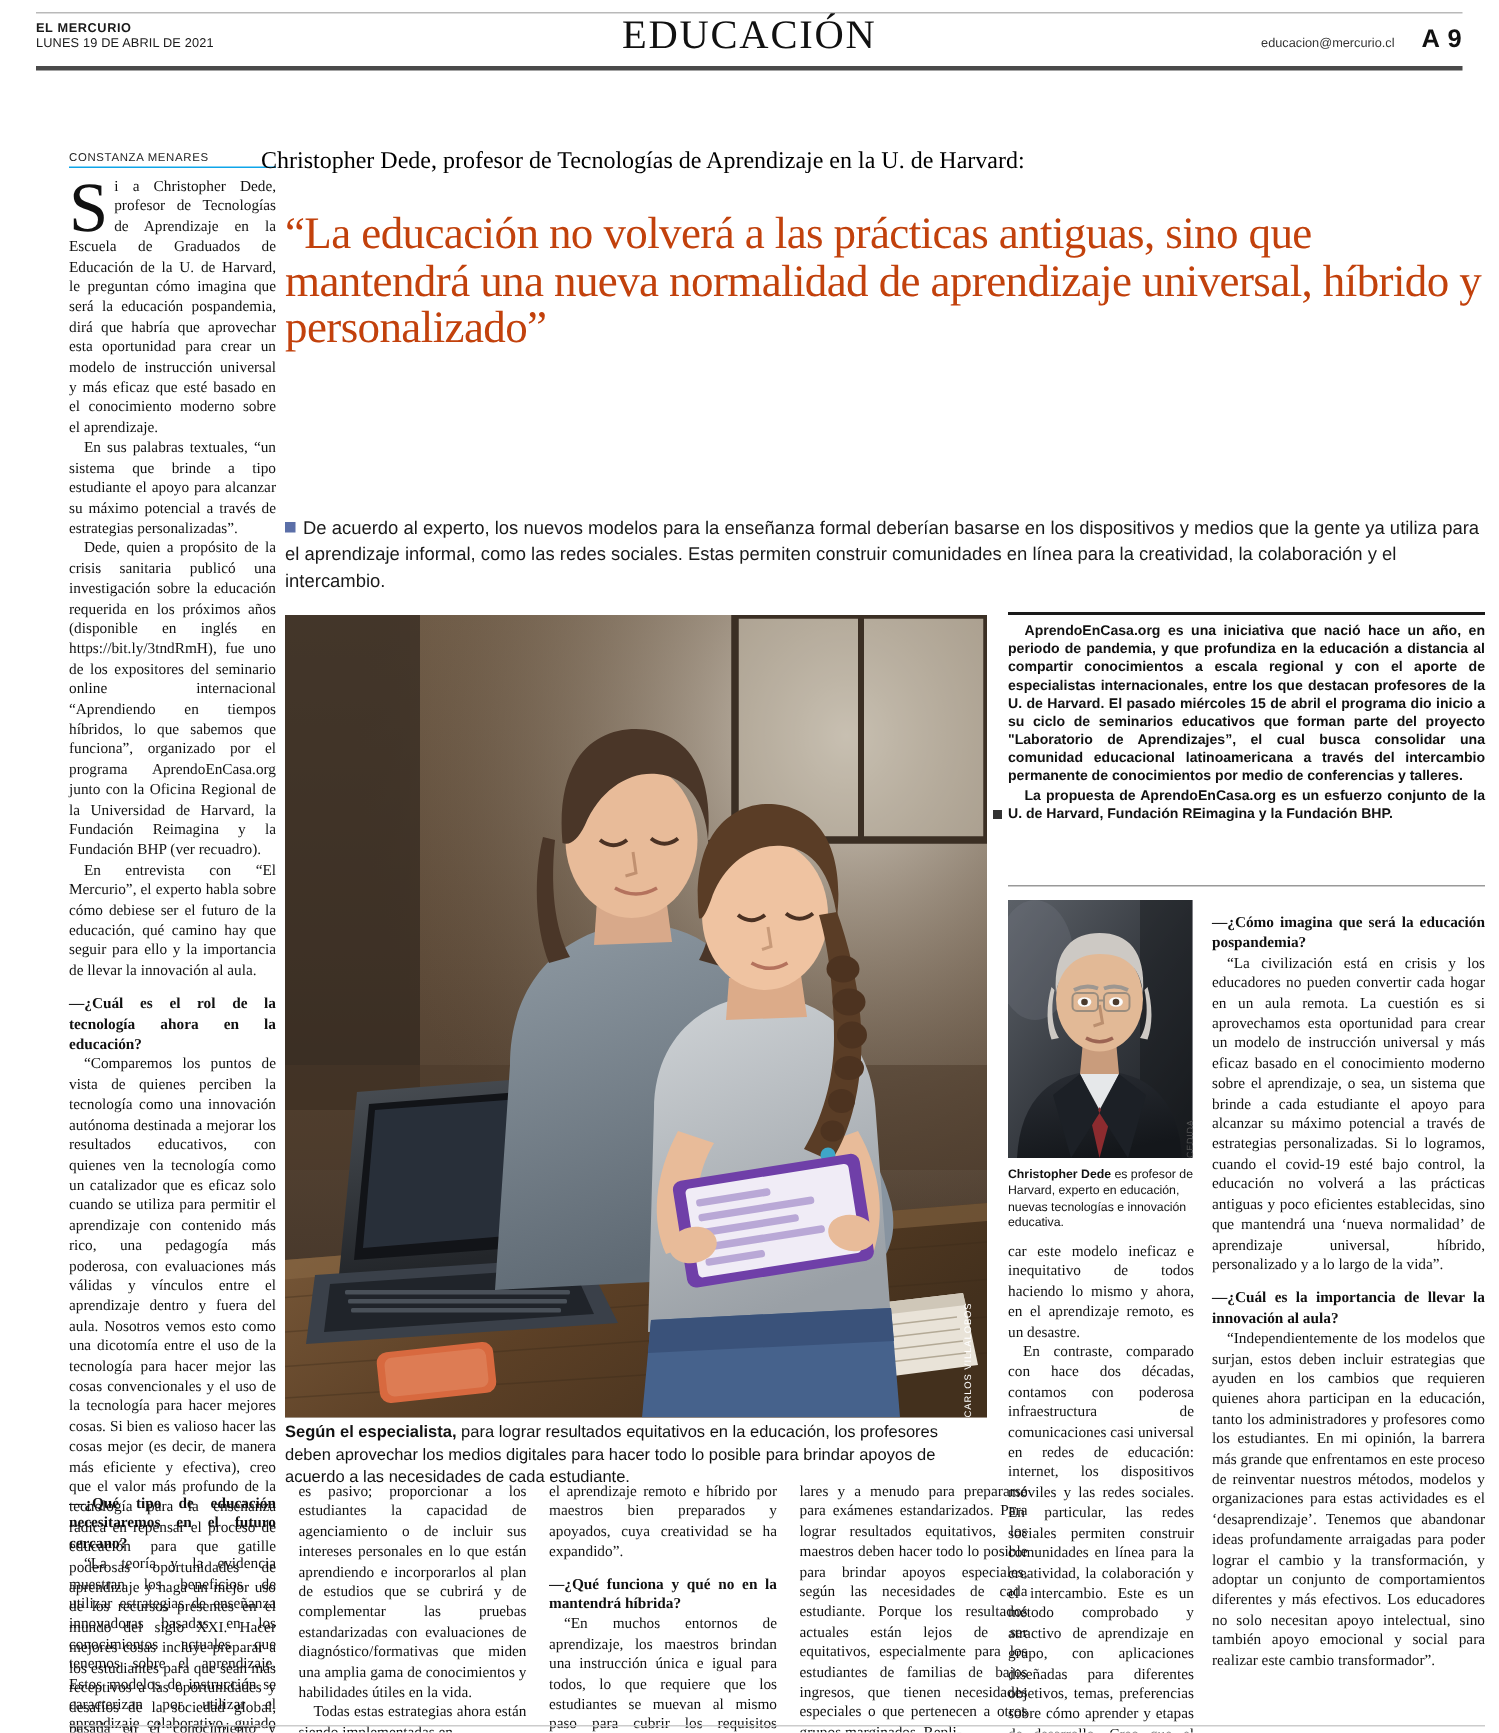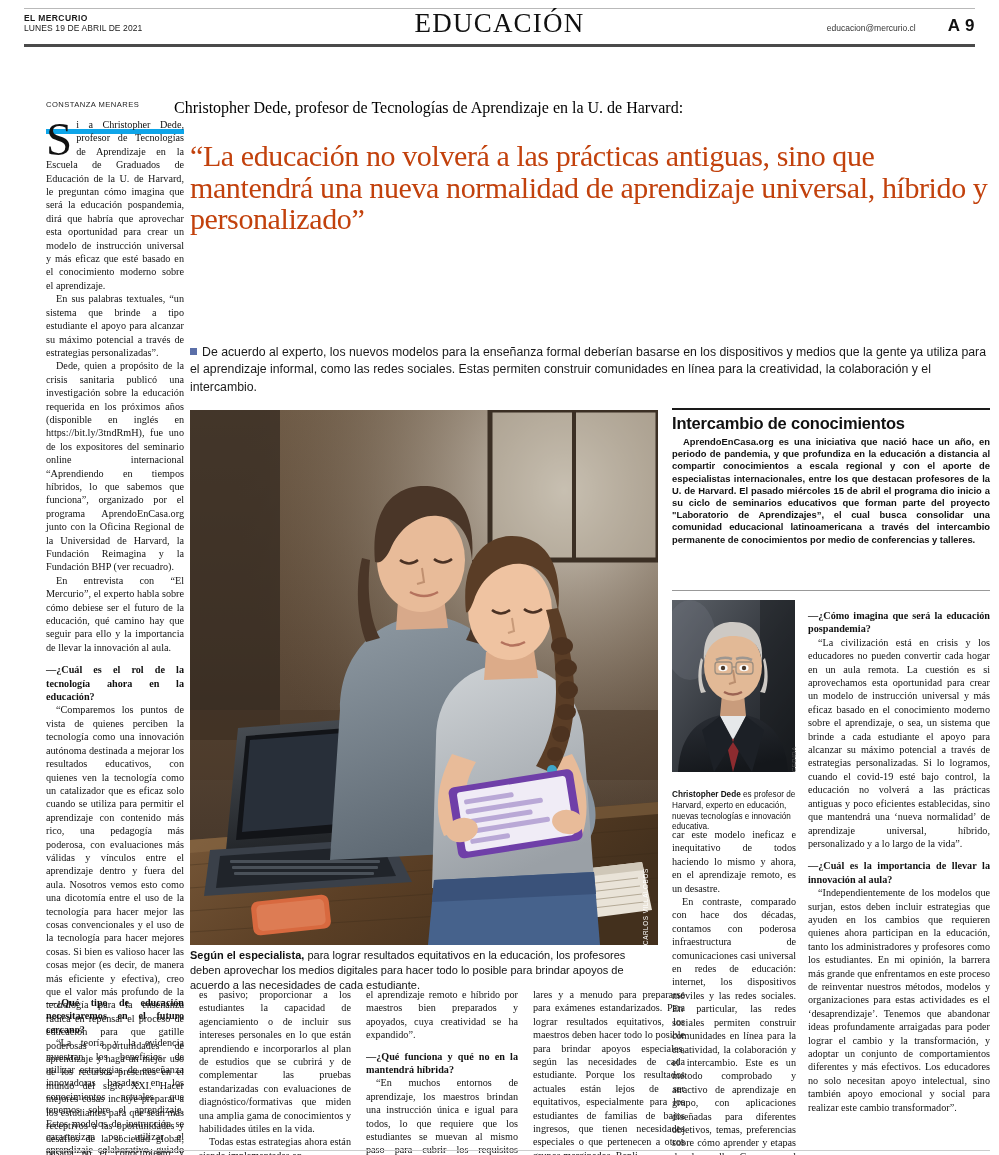--- a/index.html
+++ b/index.html
@@ -52,21 +52,21 @@
     position: absolute;
     left: 0; right: 0; top: 0;
     text-align: center;
     font-family: "Liberation Serif", serif;
     font-size: 27px;
     letter-spacing: 1.2px;
     color: #111;
   }
   .mh-right {
     position: absolute; right: 0; top: 8px;
-    display: flex; align-items: baseline; gap: 32px; margin-left: 40px;
+    display: flex; align-items: baseline; gap: 18px; margin-left: 40px;
   }
   .mh-email {
     font-family: "Liberation Sans", sans-serif;
     font-size: 8.5px;
     color: #333;
   }
   .mh-folio {
     font-family: "Liberation Sans", sans-serif;
     font-weight: 700;
     font-size: 17px;
@@ -79,22 +79,22 @@
   }
 
   
   .byline {
     position: absolute;
     left: 46px; top: 100px; width: 138px;
     font-family: "Liberation Sans", sans-serif;
     font-size: 7.6px;
     letter-spacing: 0.45px;
     color: #222;
-    border-bottom: 5px solid #0ea5e9;
-    padding-bottom: 20px;
+    border-bottom: 1px solid #0ea5e9;
+    padding-bottom: 2px;
   }
 
   
   .kicker {
     position: absolute;
     left: 174px; top: 99px; width: 800px;
     font-size: 16px;
     line-height: 1.15;
     color: #000000;
   }
@@ -251,21 +251,20 @@
     white-space: nowrap;
     letter-spacing: 0.5px;
   }
   .portrait-caption {
     position: absolute;
     left: 672px; top: 778px; width: 124px;
     font-family: "Liberation Sans", sans-serif;
     font-size: 8.2px;
     line-height: 1.32;
     color: #111;
-    margin-top: 12px;
   }
   .portrait-caption b { font-weight: 700; }
 
   
   .colmid {
     position: absolute;
     left: 672px; top: 828px; width: 124px;
     font-size: 10.2px;
     line-height: 1.315;
     text-align: justify;
@@ -504,23 +503,23 @@
   <div class="credit-main">
     <span>CARLOS VILLALOBOS</span>
   </div>
 
   <div class="photo-caption">
     <b>Según el especialista,</b><span> para lograr resultados equitativos en la educación, los profesores deben aprovechar los medios digitales para hacer todo lo posible para brindar apoyos de acuerdo a las necesidades de cada estudiante.</span>
   </div>
 
   <div class="sidebox">
     <div class="sidebox-rule"></div>
-    <div class="sidebox-title">Intercambio de conocimientos</div>
     <div class="sidebox-body">
       <p>AprendoEnCasa.org es una iniciativa que nació hace un año, en periodo de pandemia, y que profundiza en la educación a distancia al compartir conocimientos a escala regional y con el aporte de especialistas internacionales, entre los que destacan profesores de la U. de Harvard. El pasado miércoles 15 de abril el programa dio inicio a su ciclo de seminarios educativos que forman parte del proyecto "Laboratorio de Aprendizajes”, el cual busca consolidar una comunidad educacional latinoamericana a través del intercambio permanente de conocimientos por medio de conferencias y talleres.</p>
+      <p class="sidebox-last"><span class="sq"></span><span>La propuesta de AprendoEnCasa.org es un esfuerzo conjunto de la U. de Harvard, Fundación REimagina y la Fundación BHP.</span></p>
     </div>
   </div>
   <div class="sidebox-rule-bot"></div>
 
   <div class="portrait">
     <svg width="123" height="172" viewBox="0 0 123 172">
       <defs>
         <linearGradient id="bgp" x1="0" y1="0" x2="1" y2="1">
           <stop offset="0%" stop-color="#5c6168"></stop>
           <stop offset="55%" stop-color="#33373d"></stop>

